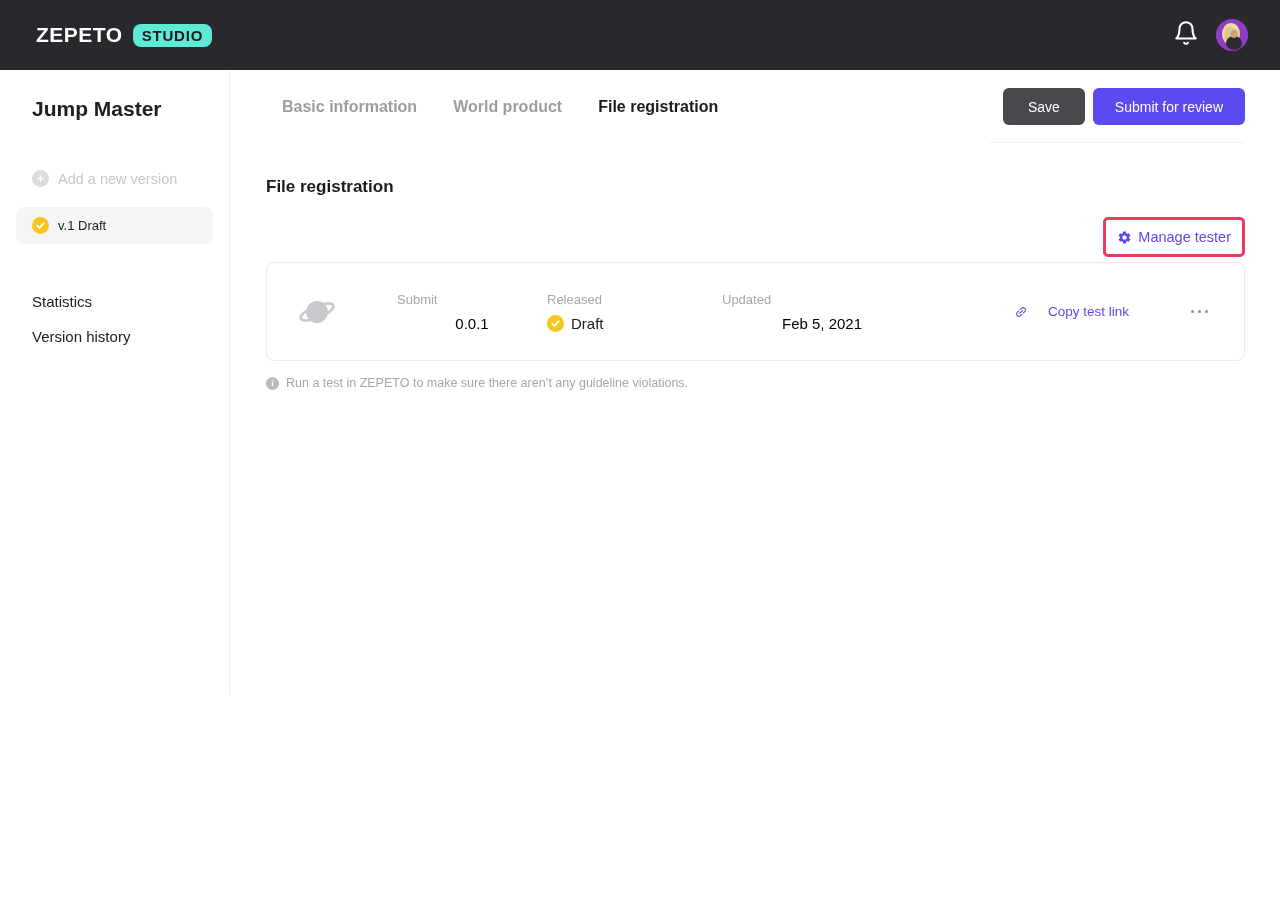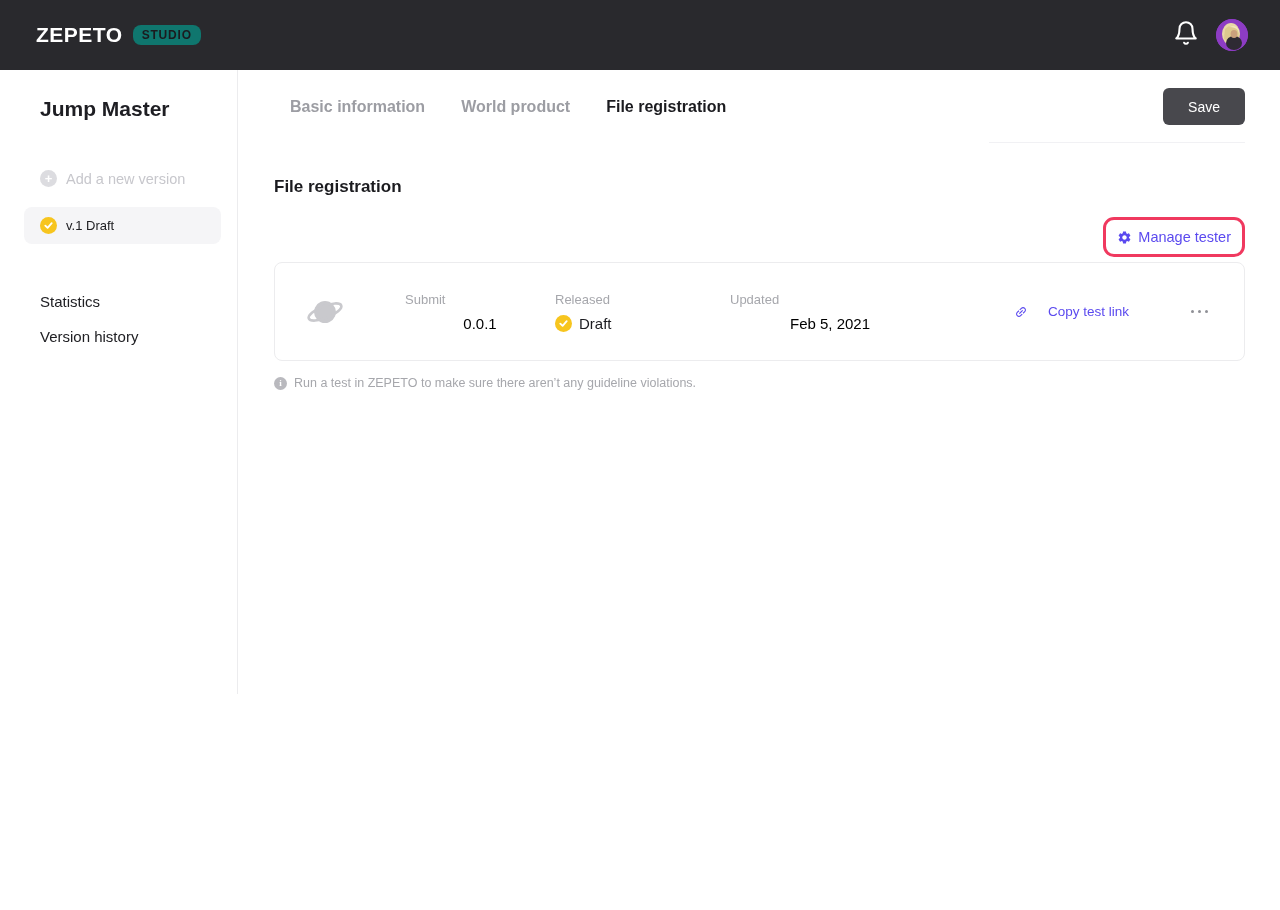--- a/index.html
+++ b/index.html
@@ -15,33 +15,33 @@
   .topbar {
     height:70px; background:#29292d;
     display:flex; align-items:center;
     padding:0 32px 0 36px;
   }
   .logo-group { display:flex; align-items:center; }
   .logo-text {
     color:#ffffff; font-size:21px; font-weight:800; letter-spacing:.5px;
   }
   .logo-badge {
-    background:#0f766e; color:#1b1b1f;
-    font-size:12px; font-weight:700; letter-spacing:.8px;
+    background:#5eead4; color:#1b1b1f;
+    font-size:15px; font-weight:700; letter-spacing:.8px;
     padding:3px 9px; border-radius:8px; margin-left:10px;
   }
   .topbar-right { margin-left:auto; display:flex; align-items:center; gap:16px; }
   .bell-btn { width:28px; height:28px; display:flex; align-items:center; justify-content:center; cursor:pointer; }
   .avatar {
     width:32px; height:32px; border-radius:50%; overflow:hidden; cursor:pointer;
     background:#8d3cc4; flex:none;
   }
 
   
-  .layout { display:flex; height:624px;padding-left:8px; }
+  .layout { display:flex; height:624px; }
 
   
   .sidebar {
     width:230px; flex:none;
     border-right:1px solid #ececee;
     padding:26px 16px 0 16px;
   }
   .side-title {
     margin:0 0 0 16px; font-size:21px; font-weight:700; color:#1e1e23;
     line-height:26px;
@@ -84,21 +84,21 @@
   }
   .btn-save { background:#48484d; padding:0 25px; }
   .btn-submit { background:#5b4aef; padding:0 22px; }
 
   .subtle-divider { width:256px; height:1px; background:#f1f1f4; margin:17px 0 0 auto; }
 
   .page-head { margin-top:34px; font-size:17px; font-weight:700; color:#1b1b1f; line-height:20px; }
 
   .manage-row { display:flex; justify-content:flex-end; margin-top:20px; }
   .annotation-box {
-    border:3px solid #f0395f; padding:9px 11px; display:flex; border-radius:11px;
+    border:3px solid #f0395f; padding:9px 11px; display:flex; border-radius:5px;
   }
   .manage-btn {
     display:flex; align-items:center; gap:6px;
     background:none; border:none; padding:0; cursor:pointer;
     color:#5b4aef; font-size:14.5px; font-weight:500; font-family:inherit;
   }
 
   .card {
     margin-top:5px; height:99px;
     border:1px solid #ececee; border-radius:8px; background:#ffffff;
@@ -190,20 +190,21 @@
   <main class="main">
 
     <div class="tabs-bar">
       <div class="tabs">
         <div class="tab">Basic information</div>
         <div class="tab">World product</div>
         <div class="tab active">File registration</div>
       </div>
       <div class="actions">
         <button class="btn btn-save">Save</button>
+        <button class="btn btn-submit">Submit for review</button>
       </div>
     </div>
 
     <div class="subtle-divider"></div>
 
     <h2 class="page-head">File registration</h2>
 
     <div class="manage-row">
       <div class="annotation-box">
         <button class="manage-btn">

